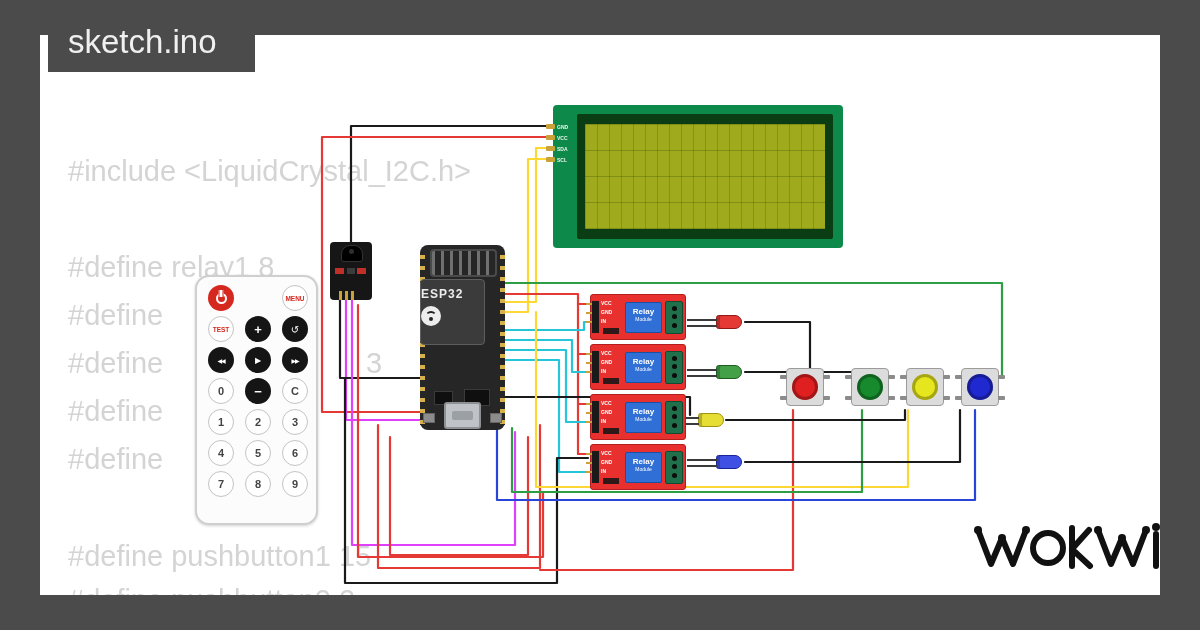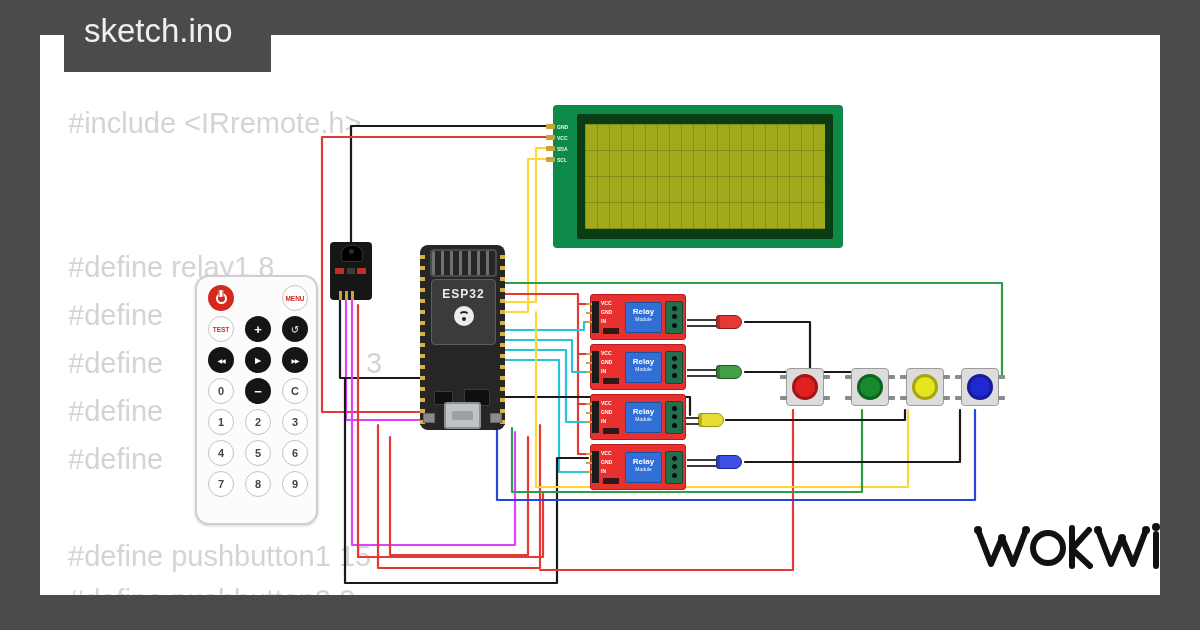--- a/index.html
+++ b/index.html
@@ -12,40 +12,40 @@
   .code-line{position:absolute;font-size:29px;letter-spacing:0;white-space:pre;color:#d4d4d4}
   
   #wires{position:absolute;left:0;top:0;z-index:2;pointer-events:none}
   #wires polyline{fill:none;stroke-width:2.2;stroke-linejoin:round;stroke-linecap:round}
   
   .fr{position:absolute;background:#4b4b4b;z-index:50}
   .ft{left:0;top:0;width:1200px;height:35px}
   .fb{left:0;top:595px;width:1200px;height:35px}
   .fl{left:0;top:0;width:40px;height:630px}
   .frt{left:1160px;top:0;width:40px;height:630px}
-  .titlebox{position:absolute;left:64px;top:12px;height:60px;background:#4b4b4b;z-index:60;
-    display:flex;padding:0 38px 0 20px}
+  .titlebox{position:absolute;left:48px;top:12px;height:60px;background:#4b4b4b;z-index:60;
+    display:flex;align-items:center;padding:0 38px 0 20px}
   .titlebox span{font-size:33px;color:#f0f0f0}
   
   .lcd{position:absolute;left:553px;top:105px;width:290px;height:143px;background:#0d8a4a;border-radius:4px;z-index:3}
   .lcd-bezel{position:absolute;left:24px;top:9px;width:256px;height:125px;background:#0a3d14;border-radius:2px}
   .lcd-screen{position:absolute;left:8px;top:10px;width:240px;height:105px;background:#9faa1c;
     background-image:repeating-linear-gradient(90deg, rgba(20,40,0,.18) 0 1px, transparent 1px 12px),
                      repeating-linear-gradient(0deg, rgba(20,40,0,.22) 0 1px, transparent 1px 26px)}
   .lcd-pins{position:absolute;left:-7px;top:19px}
   .lcd-pins i{display:block;width:9px;height:5px;background:#c9a23a;margin-bottom:6px;border-radius:1px}
   .lcd-pinlabels{position:absolute;left:4px;top:17px;font-size:5px;line-height:11px;color:#eaf6ea;font-weight:bold}
   .lcd-pinlabels span{display:block}
   
   .esp{position:absolute;left:420px;top:245px;width:85px;height:185px;background:#262626;border-radius:8px;z-index:3}
   .esp .pins{position:absolute;top:10px;width:5px;height:170px;background:repeating-linear-gradient(180deg,#d8b04a 0 4px,#262626 4px 11px)}
   .esp .pl{left:0}.esp .pr{right:0}
   .esp .antenna{position:absolute;left:10px;top:4px;width:63px;height:24px;border:2px solid #4a4a4a;border-radius:4px;
     background:repeating-linear-gradient(90deg,#707070 0 3px,transparent 3px 9px)}
-  .esp .shield{position:absolute;left:11px;top:34px;width:63px;height:64px;background:#3b3b3b;border:1px solid #5e5e5e;border-radius:4px;text-align:center}
+  .esp .shield{position:absolute;left:0;top:34px;width:63px;height:64px;background:#3b3b3b;border:1px solid #5e5e5e;border-radius:4px;}
   .esp-label{display:block;margin-top:7px;font-size:12px;font-weight:bold;color:#ececec;letter-spacing:1px}
   .wifi{position:relative;display:inline-block;margin-top:5px;width:20px;height:20px;background:#ececec;border-radius:50%}
   .wifi::before{content:"";position:absolute;left:4px;top:5px;width:12px;height:12px;border:2px solid transparent;border-top-color:#222;border-radius:50%;box-sizing:border-box}
   .wifi::after{content:"";position:absolute;left:8px;top:11px;width:4px;height:4px;background:#222;border-radius:50%}
   .chip1{position:absolute;left:14px;top:146px;width:17px;height:12px;background:#0f0f0f;border:1px solid #3a3a3a}
   .chip2{position:absolute;left:44px;top:144px;width:24px;height:15px;background:#0f0f0f;border:1px solid #3a3a3a}
   .usb{position:absolute;left:24px;top:157px;width:37px;height:27px;background:#bfc3c7;border:2px solid #8d9194;border-radius:3px;box-sizing:border-box}
   .usb::after{content:"";position:absolute;left:6px;top:7px;right:6px;bottom:7px;background:#9aa0a4;border-radius:2px}
   .ebtn{position:absolute;width:10px;height:8px;background:#8c8c8c;border:1px solid #666;top:168px}
   .eb1{left:3px}.eb2{right:3px}
@@ -99,21 +99,21 @@
   .pbtn .leg{position:absolute;width:7px;height:4px;background:#8b8b8b;border-radius:1px}
   .ltl{left:-7px;top:6px}.lbl{left:-7px;top:27px}.ltr{right:-7px;top:6px}.lbr{right:-7px;top:27px}
   .pbtn .cap{position:absolute;left:5px;top:5px;width:26px;height:26px;border-radius:50%;box-shadow:inset 0 0 0 3px rgba(0,0,0,.28)}
   
   #logo{position:absolute;left:972px;top:516px;z-index:5}
 </style>
 </head>
 <body>
 
 <div id="code-layer">
-    <div class="code-line" style="left: 68px; top: 107px; color: rgb(212, 212, 212);">#include &lt;IRremote.h&gt;</div>
+    <div class="code-line" style="left: 68px; top: 155px; color: rgb(212, 212, 212);">#include &lt;LiquidCrystal_I2C.h&gt;</div>
     <div class="code-line" style="left: 68px; top: 251px; color: rgb(212, 212, 212);">#define relay1 8</div>
     <div class="code-line" style="left: 68px; top: 299px; color: rgb(212, 212, 212);">#define</div>
     <div class="code-line" style="left: 68px; top: 347px; color: rgb(212, 212, 212);">#define</div>
     <div class="code-line" style="left: 366px; top: 347px; color: rgb(212, 212, 212);">3</div>
     <div class="code-line" style="left: 68px; top: 395px; color: rgb(212, 212, 212);">#define</div>
     <div class="code-line" style="left: 68px; top: 443px; color: rgb(212, 212, 212);">#define</div>
     <div class="code-line" style="left: 68px; top: 540px; color: rgb(212, 212, 212);">#define pushbutton1 15</div>
     <div class="code-line" style="left: 68px; top: 584px; color: rgb(212, 212, 212);">#define pushbutton2 2</div>
   </div>
 

